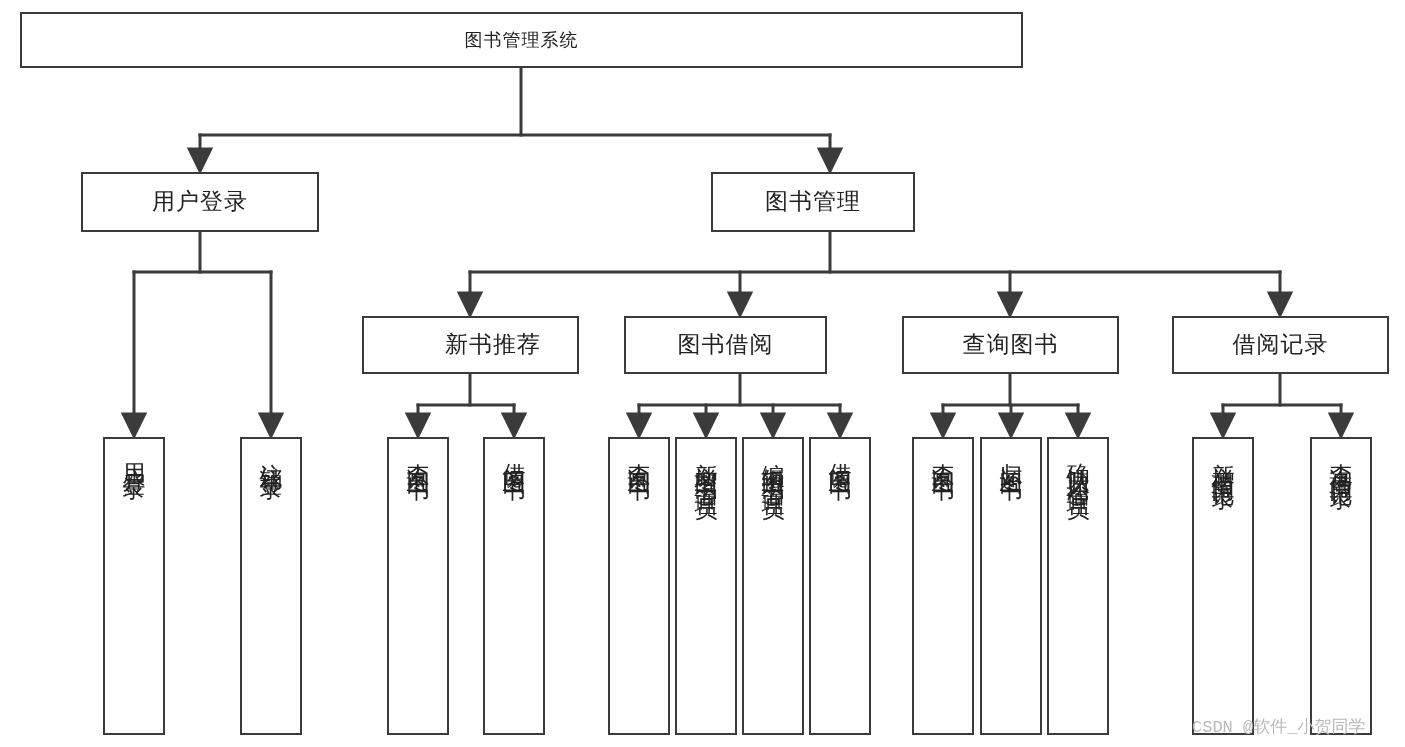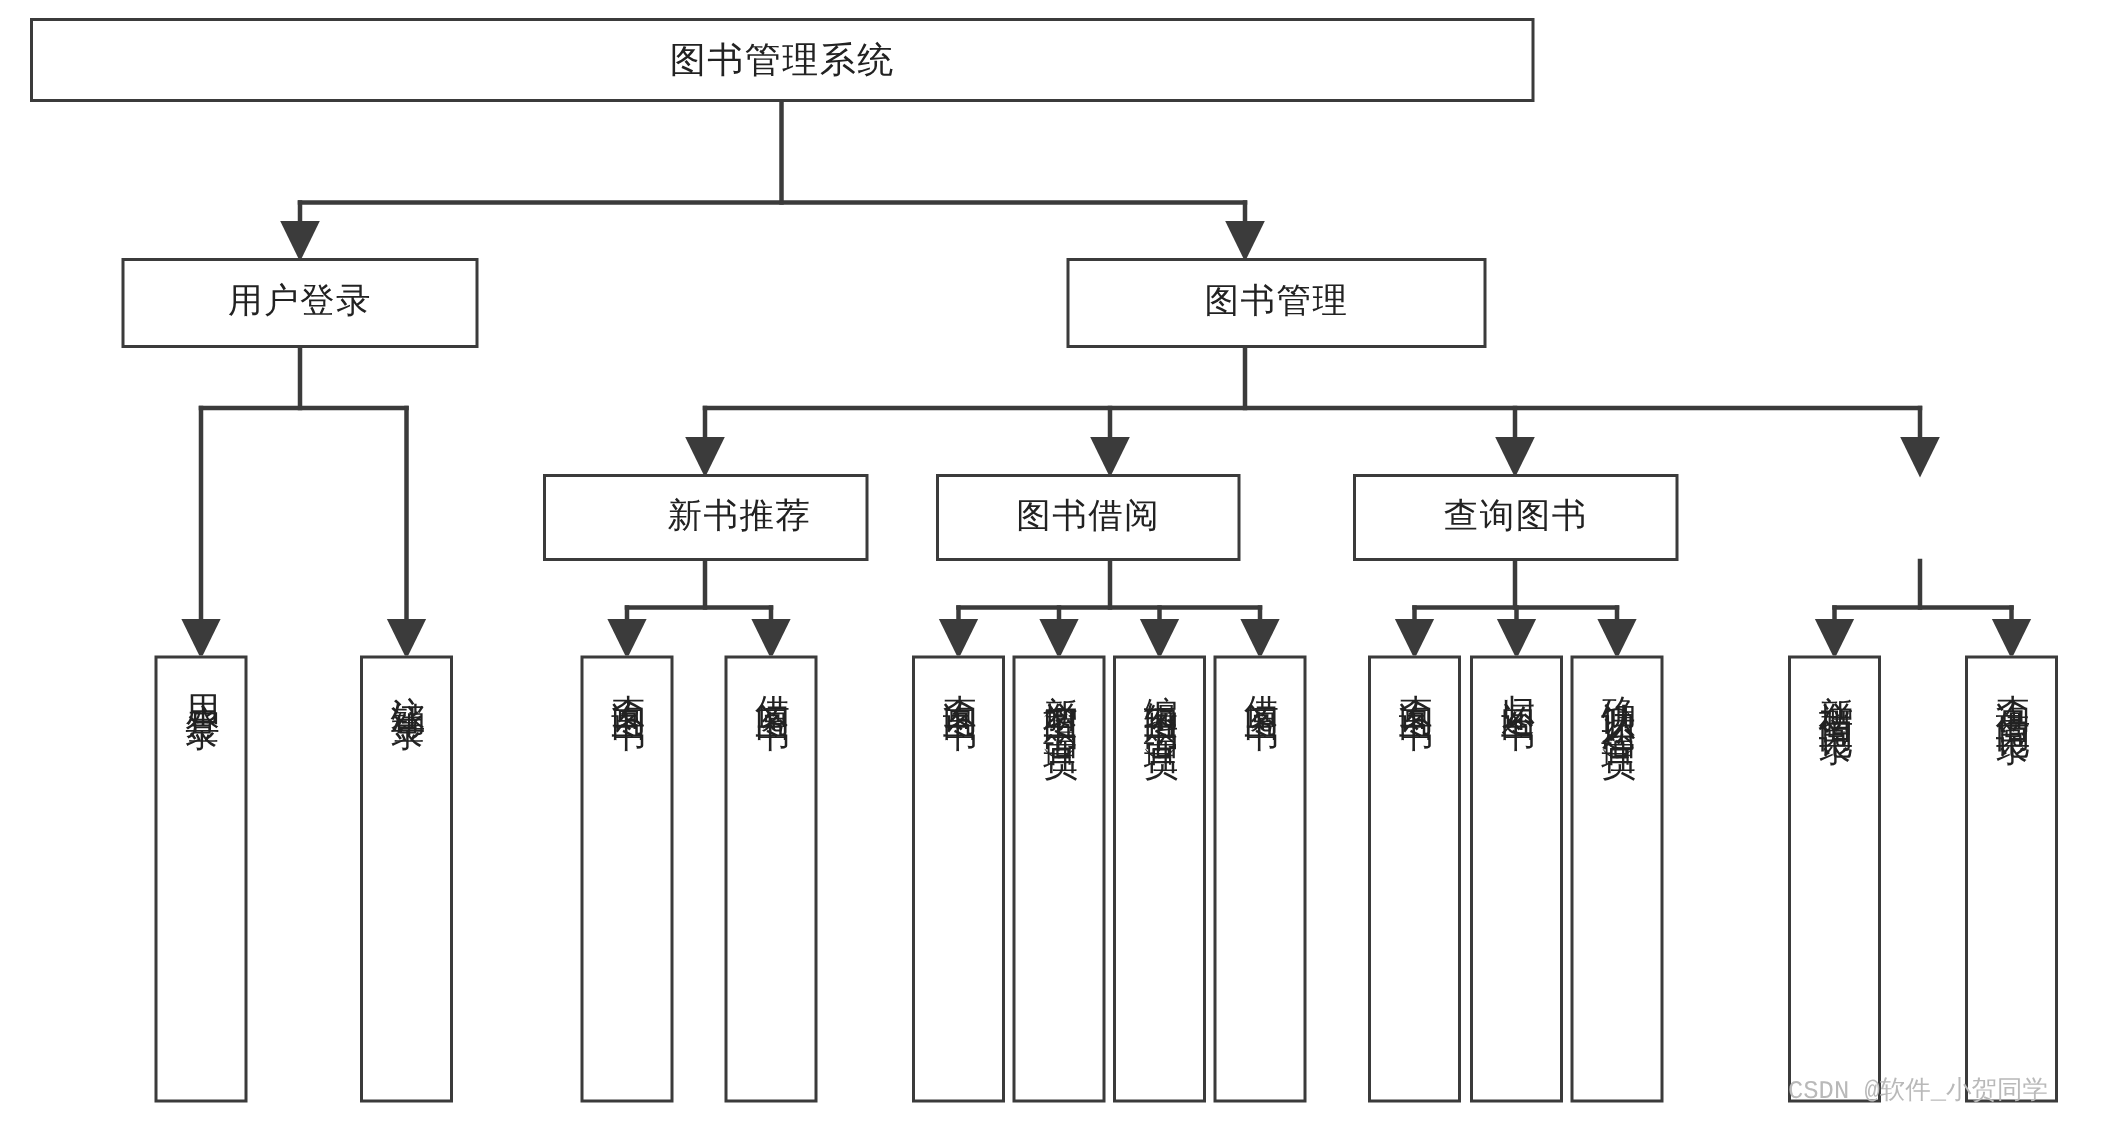--- a/index.html
+++ b/index.html
@@ -40,21 +40,21 @@
     text-align: center;
     line-height: 1.12;
     white-space: nowrap;
   }
   
   .node.horiz .lbl {
     font-size: 23px;
     letter-spacing: 1px;
   }
   .node.root .lbl {
-    font-size: 24px;
+    font-size: 18px;
     letter-spacing: 1px;
   }
   
   .node.vert {
     align-items: flex-start;
     justify-content: center;
     padding-top: 6px;
   }
   .node.vert .lbl {
     writing-mode: vertical-rl;
@@ -130,33 +130,36 @@
     </g>
   </svg>
 
   <div class="node root" id="n-root" style="left: 20px; top: 12px; width: 1003px; height: 56px;">
     <span class="lbl">图书管理系统</span>
   </div>
 
   <div class="node horiz" id="n-l2-0" style="left: 81px; top: 172px; width: 238px; height: 60px;">
     <span class="lbl">用户登录</span>
   </div>
-  <div class="node horiz" id="n-l2-1" style="left: 711px; top: 172px; width: 280px; height: 60px;">
+  <div class="node horiz" id="n-l2-1" style="left: 711px; top: 172px; width: 204px; height: 60px;">
     <span class="lbl">图书管理</span>
   </div>
 
   <div class="node horiz" id="n-l3-0" style="left: 362px; top: 316px; width: 217px; height: 58px; padding-left: 45px;">
     <span class="lbl">新书推荐</span>
   </div>
   <div class="node horiz" id="n-l3-1" style="left: 624px; top: 316px; width: 203px; height: 58px;">
     <span class="lbl">图书借阅</span>
   </div>
   <div class="node horiz" id="n-l3-2" style="left: 902px; top: 316px; width: 217px; height: 58px;">
     <span class="lbl">查询图书</span>
   </div>
+  <div class="node horiz" id="n-l3-3" style="left: 1172px; top: 316px; width: 217px; height: 58px;">
+    <span class="lbl">借阅记录</span>
+  </div>
 
   <div class="node vert" id="n-leaf-0" style="left: 103px; top: 437px; width: 62px; height: 298px;">
     <span class="lbl">用户登录</span>
   </div>
   <div class="node vert" id="n-leaf-1" style="left: 240px; top: 437px; width: 62px; height: 298px;">
     <span class="lbl">注销登录</span>
   </div>
   <div class="node vert" id="n-leaf-2" style="left: 387px; top: 437px; width: 62px; height: 298px;">
     <span class="lbl">查询图书</span>
   </div>

